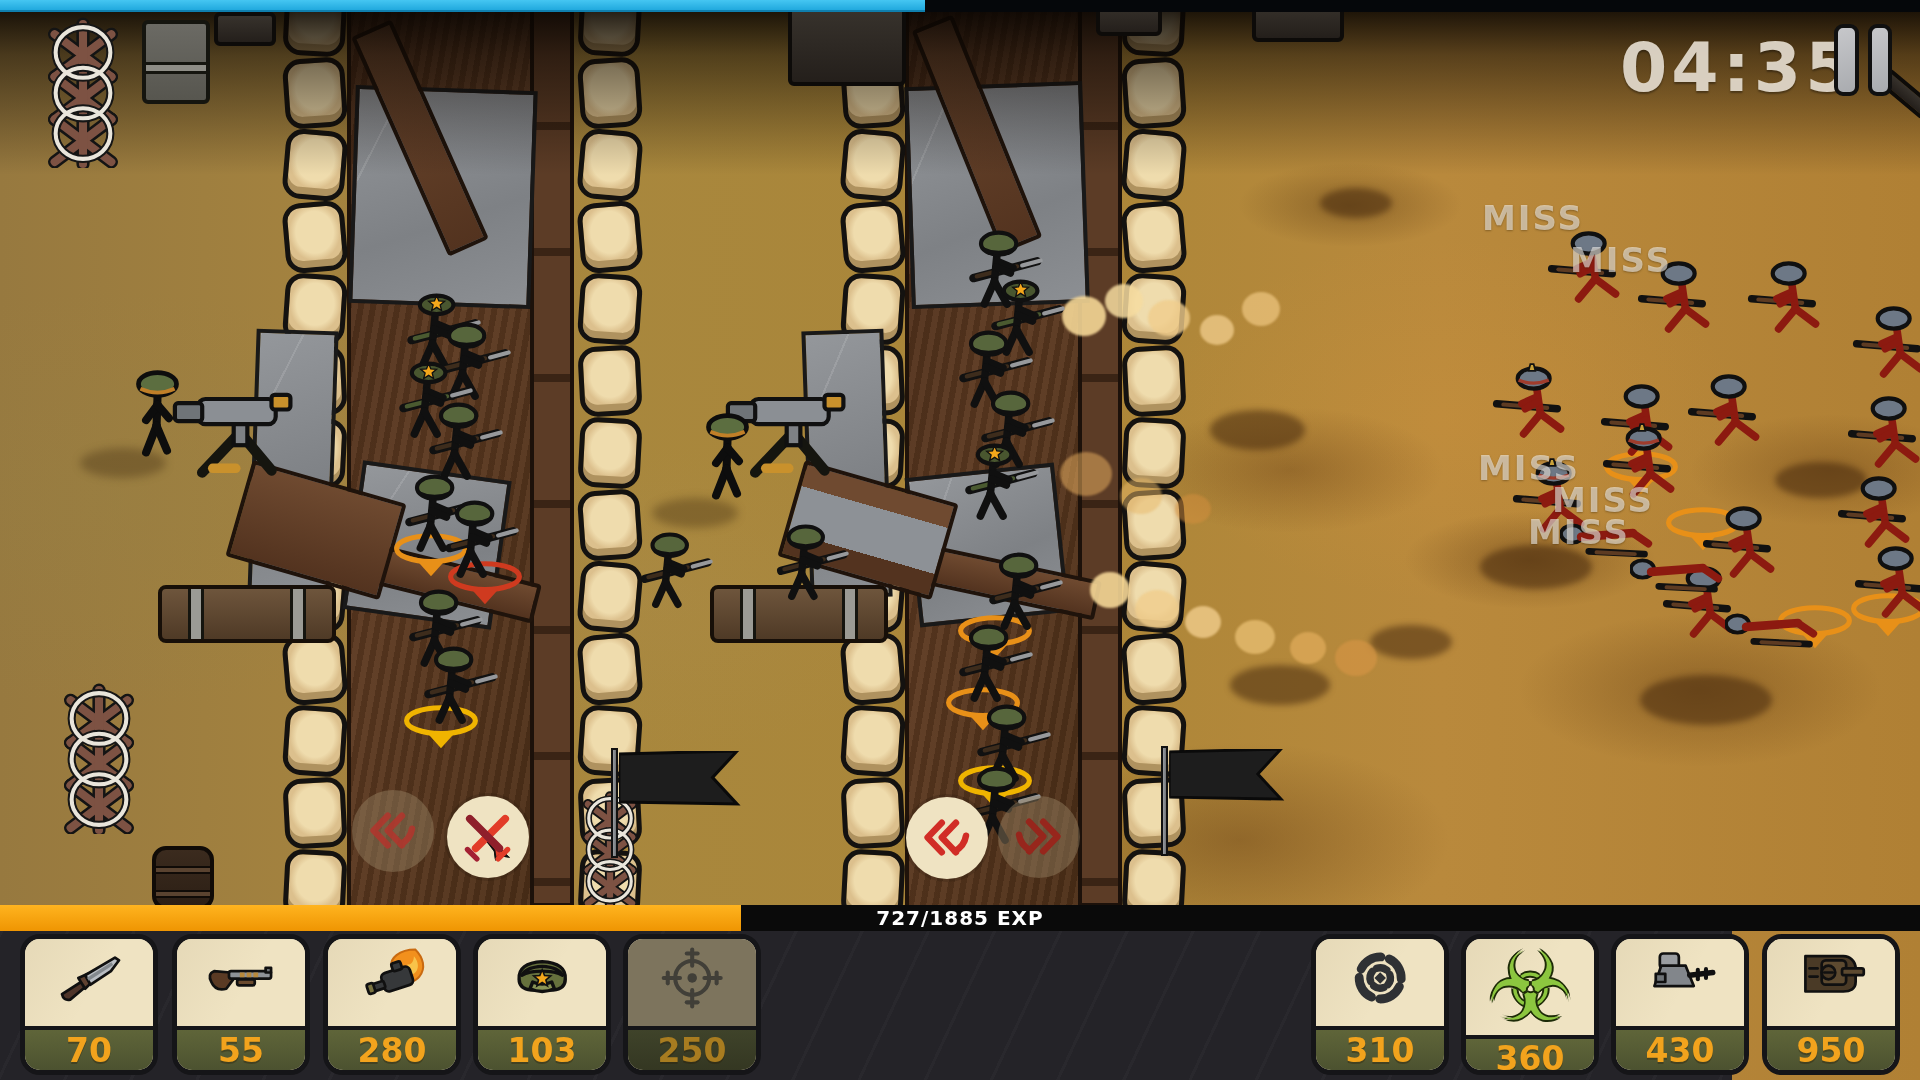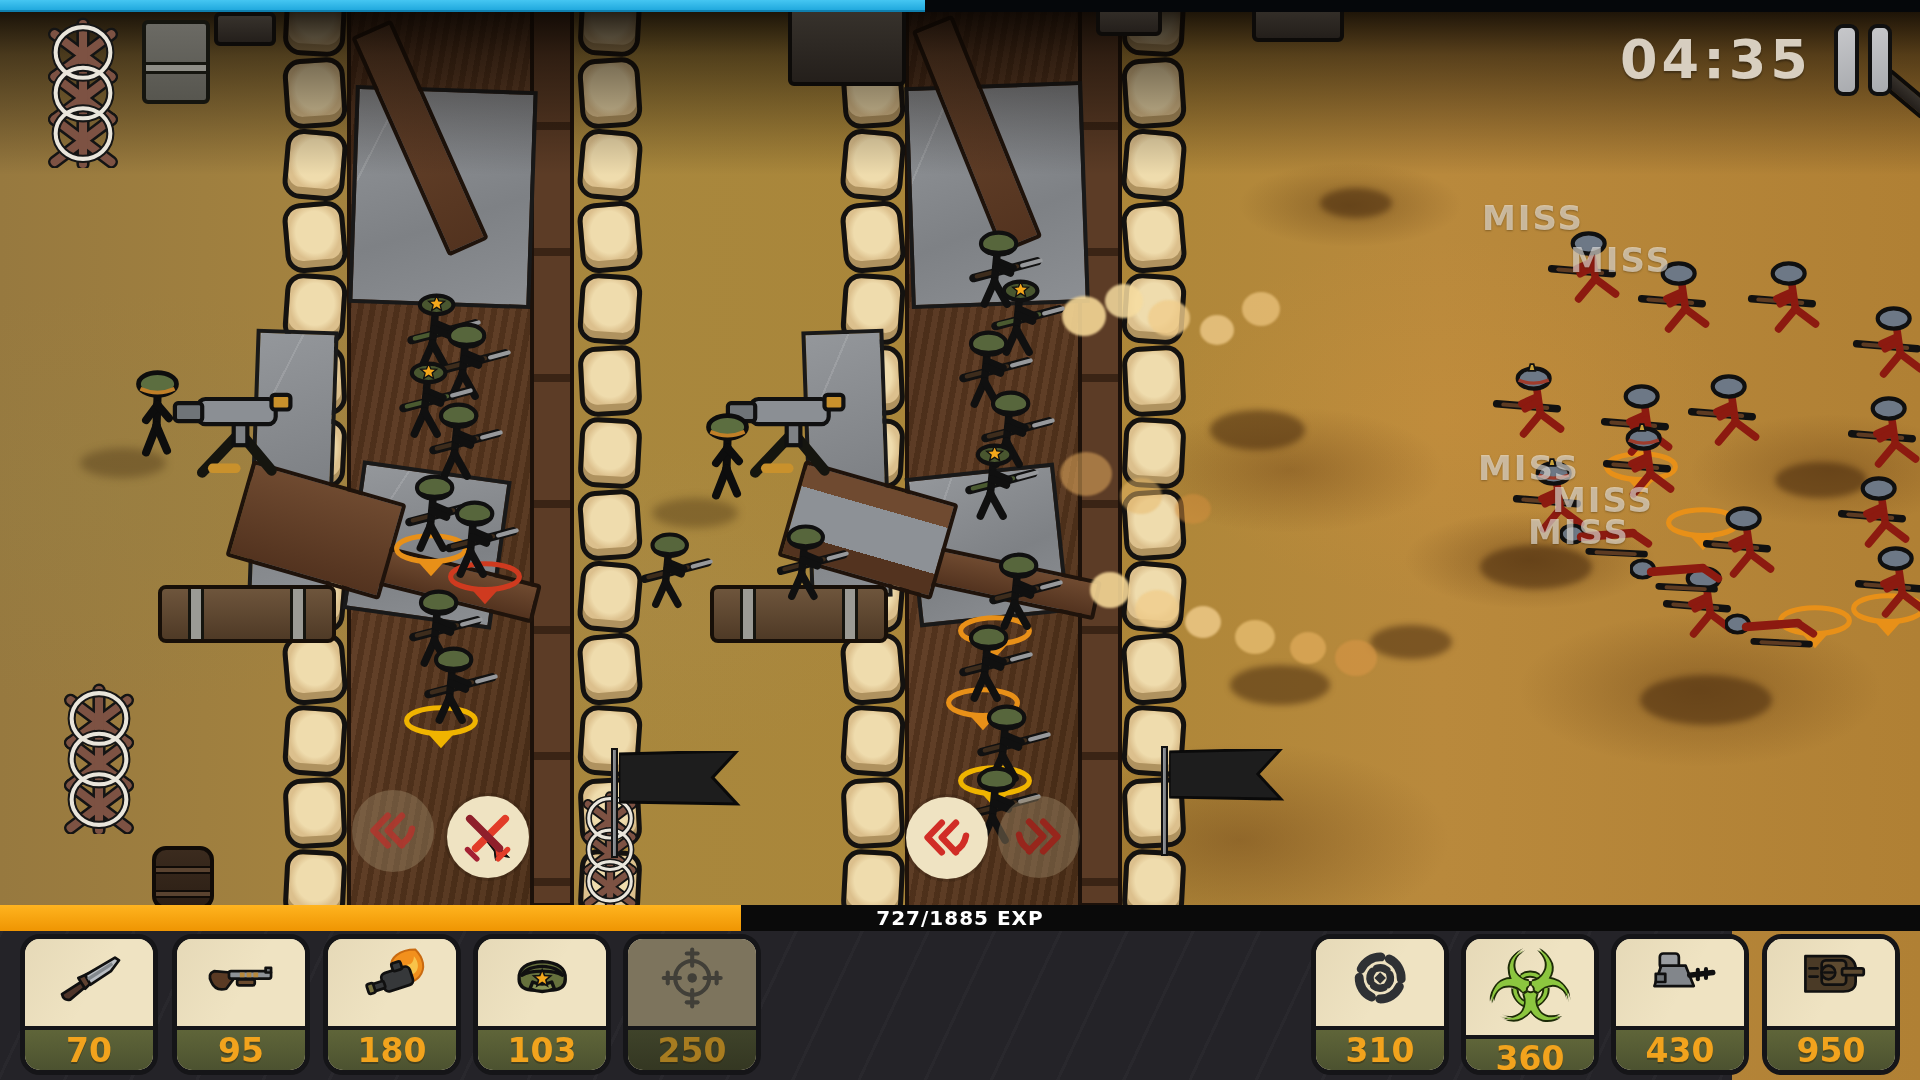--- a/index.html
+++ b/index.html
@@ -44,21 +44,21 @@
   .logpile i{position:absolute;top:0;height:100%;width:16px;background:#9b9b95;border-left:3px solid #15150f;border-right:3px solid #15150f;}
   .sbcol{top:-14px;width:68px;height:930px;display:flex;flex-direction:column;gap:2px;align-items:center;}
   .sandbag{position:relative!important;flex:0 0 auto;width:62px;height:70px;border-radius:18px;
     background:radial-gradient(34px 38px at 50% 42%,#efdcad 0 55%,#dcc08d 75%);
     border:5px solid #141210;box-shadow:inset 0 -7px 0 rgba(120,90,40,.45);}
   .darkcrate{background:linear-gradient(180deg,#37322c,#241f1b);border:4px solid #0d0b09;border-radius:6px;}
 
   
   .topbar-track{left:0;top:0;width:1920px;height:12px;background:#05070a;z-index:40;}
   .topbar-fill{left:0;top:0;height:12px;background:linear-gradient(180deg,#45c6f2,#21a9de);border-bottom:2px solid #0f7fae;z-index:41;}
-  .timer{left:1620px;top:28px;width:200px;text-align:left;font-size:54px;font-weight:bold;
+  .timer{left:1620px;top:28px;width:200px;text-align:center;font-size:68px;font-weight:bold;
     color:rgba(228,220,206,.93);letter-spacing:4px;z-index:42;text-shadow:0 2px 2px rgba(0,0,0,.35);}
   .pausebtn{left:1834px;top:24px;width:58px;height:72px;display:flex;gap:9px;z-index:42;cursor:pointer;}
   .pausebtn i{position:relative!important;flex:1;background:linear-gradient(160deg,#c6c7ca,#a9abaf);border:4px solid #101010;border-radius:9px;}
 
   
   .fig{width:84px;height:84px;}
   .fig svg,.icon svg{position:absolute;left:0;top:0;width:100%;height:100%;overflow:visible;}
   .ring{width:86px;height:56px;}
   .miss{color:rgba(255,255,255,.55);font-weight:bold;font-size:34px;letter-spacing:2px;z-index:6;text-shadow:0 1px 2px rgba(60,40,10,.4);}
   .puff{border-radius:50%;filter:blur(1px);}
@@ -714,40 +714,40 @@
           <rect x="44" y="52" width="26" height="9" rx="3" fill="#6a4a2e"></rect>
           <rect x="86" y="35" width="8" height="7" fill="#6a6e72"></rect>
               </g>
           <rect x="48" y="42" width="7" height="7" fill="#b98a3c"></rect>
               <rect x="58" y="42" width="7" height="7" fill="#b98a3c"></rect>
               <rect x="68" y="42" width="7" height="7" fill="#b98a3c"></rect>
             </svg>
           </div>
         </div>
       <div class="pricearea">
-          <span class="price">95</span>
+          <span class="price">55</span>
         </div>
     </div>
     <div class="shop-btn" style="left:323px">
       <div class="iconarea">
           <div class="icon">
         <svg viewBox="0 0 100 100">
           <path d="M84,8 C96,20 100,36 90,48 C83,57 70,58 63,51 C70,48 72,41 68,35 C62,43 52,42 49,33 C46,22 60,8 84,8 Z" fill="#f2901d" stroke="#c96a10" stroke-width="3"></path>
           <path d="M82,18 C89,26 90,36 84,42 C79,47 72,46 69,41 C73,39 74,34 72,30 C77,32 82,26 82,18 Z" fill="#f8c34a"></path>
           <g transform="rotate(-18 50 55)" stroke="#101010" stroke-width="4" stroke-linejoin="round">
             <rect x="36" y="40" width="44" height="28" rx="7" fill="#36383a"></rect>
             <rect x="56" y="30" width="14" height="12" rx="3" fill="#36383a"></rect>
             <rect x="20" y="50" width="18" height="11" rx="3" fill="#36383a"></rect>
             <rect x="12" y="48" width="10" height="15" rx="3" fill="#7a7340"></rect>
               </g>
             </svg>
           </div>
         </div>
       <div class="pricearea">
-          <span class="price">180</span>
+          <span class="price">280</span>
         </div>
     </div>
     <div class="shop-btn" style="left:473px">
       <div class="iconarea">
           <div class="icon">
         <svg viewBox="0 0 100 100">
               <g stroke="#101010" stroke-width="5" stroke-linejoin="round">
           <path d="M16,52 Q14,28 50,26 Q86,28 84,52 Q84,66 66,68 L34,68 Q16,66 16,52 Z" fill="#66713d"></path>
           <path d="M20,46 Q26,34 50,33 Q74,34 80,46 Q70,40 50,40 Q30,40 20,46 Z" fill="#727d45"></path>
           <path d="M32,66 Q50,74 68,66 L64,56 Q50,62 36,56 Z" fill="#8a9456"></path>

